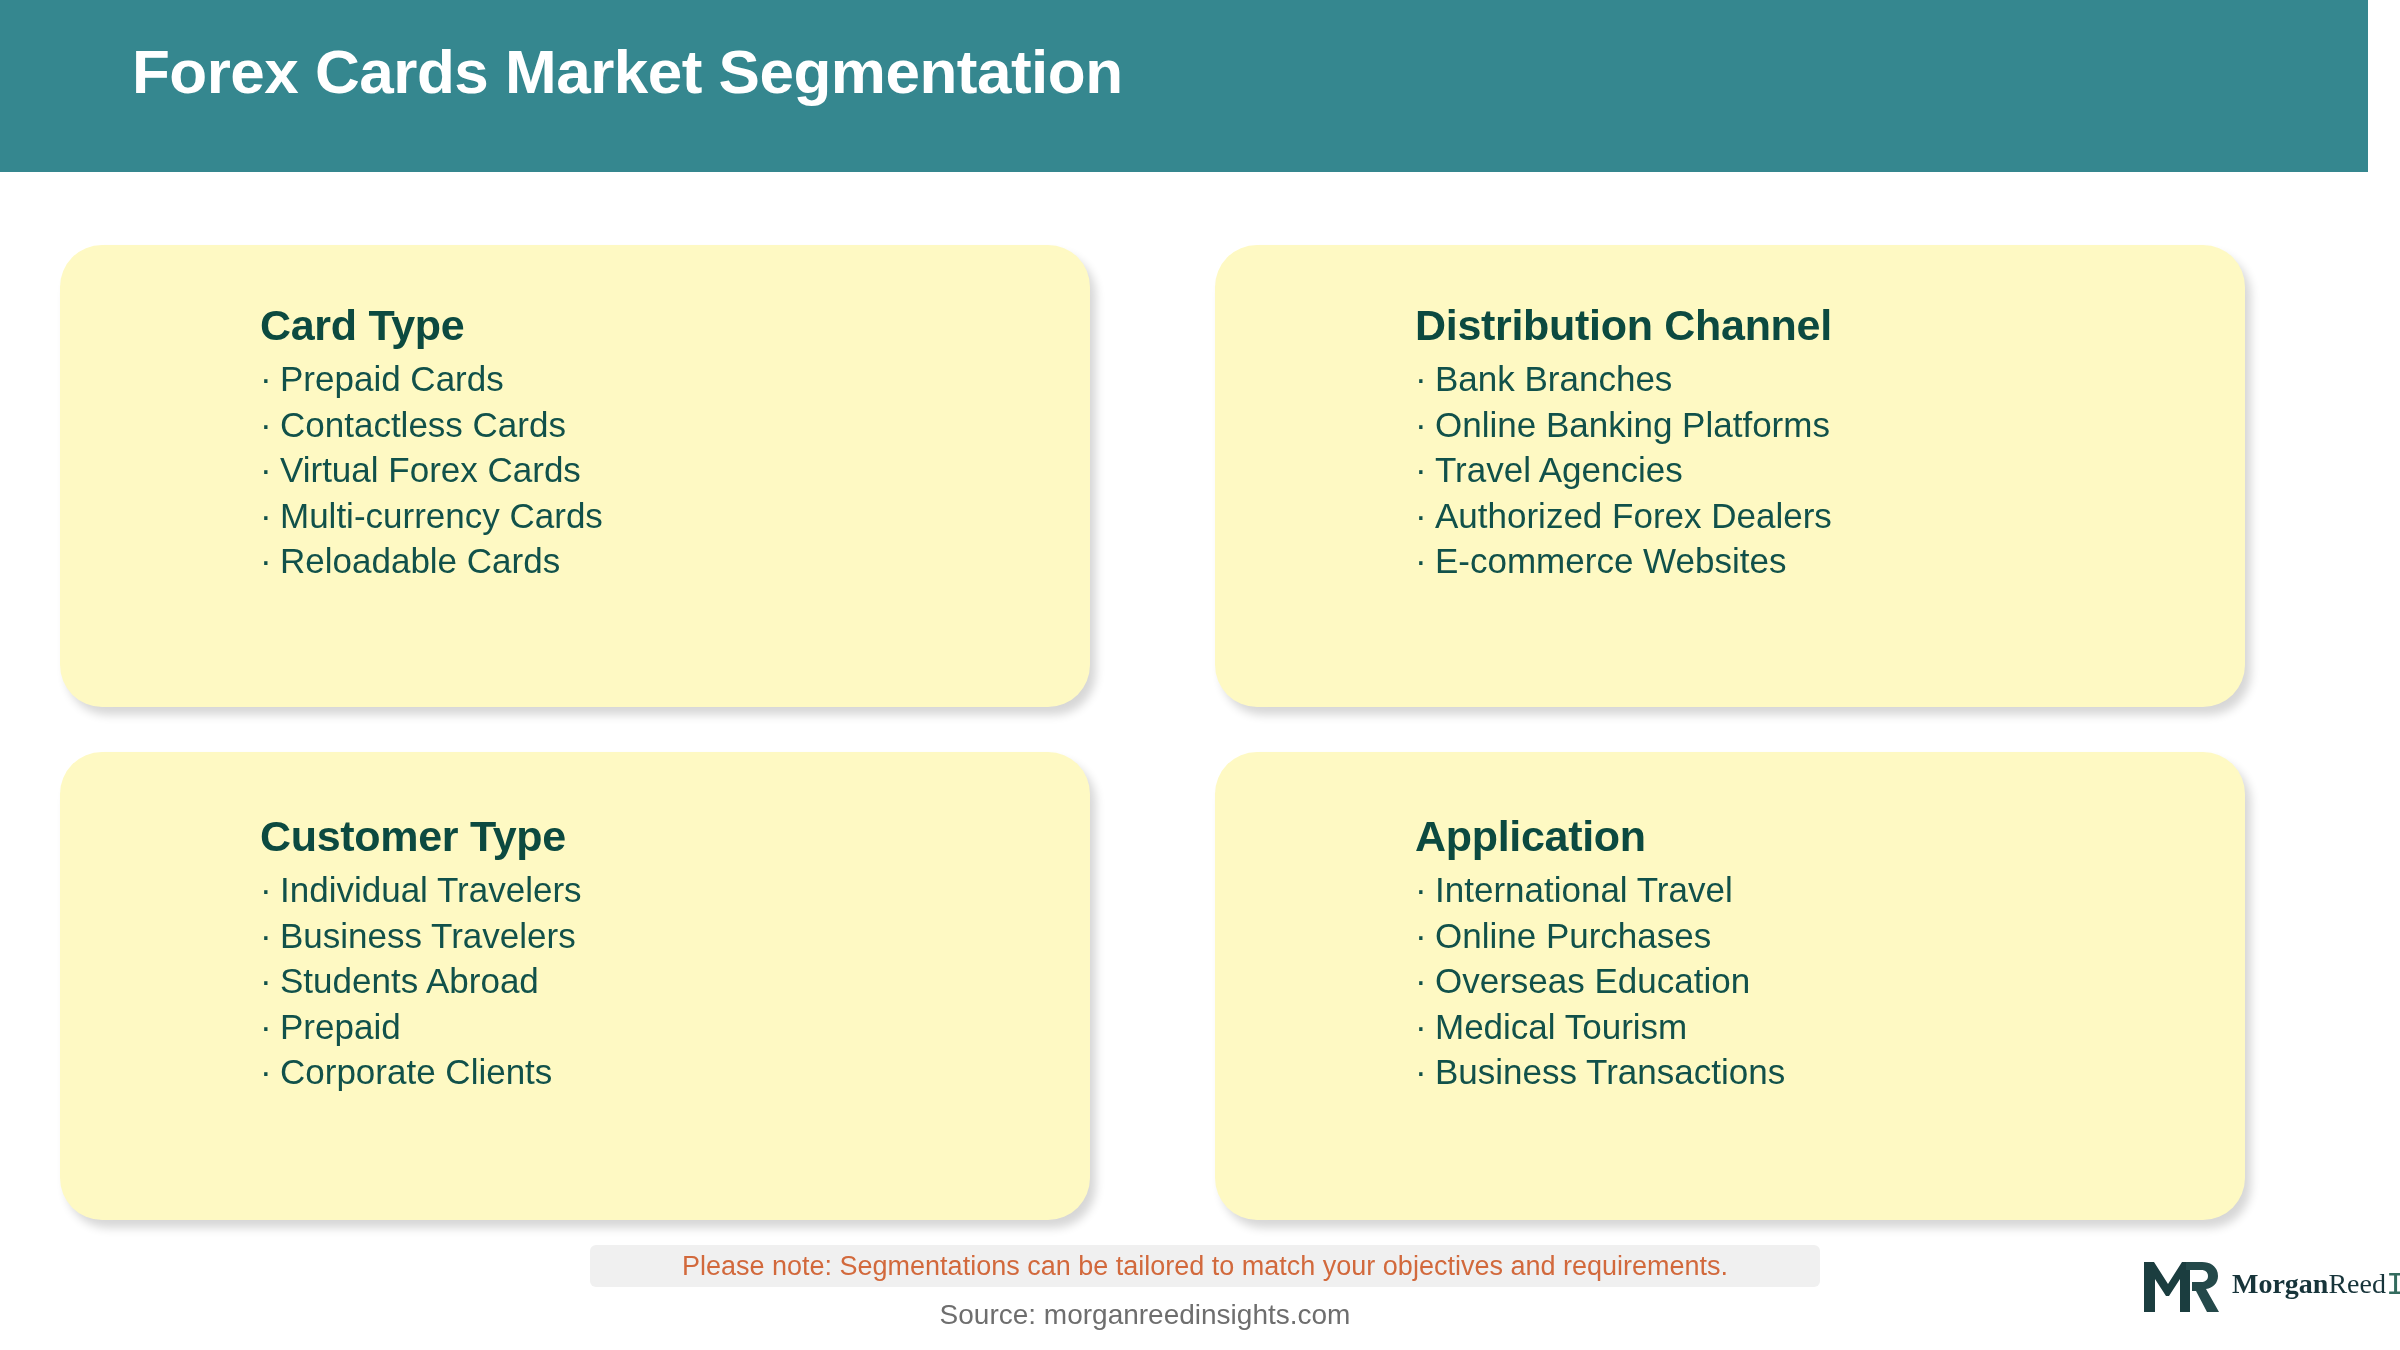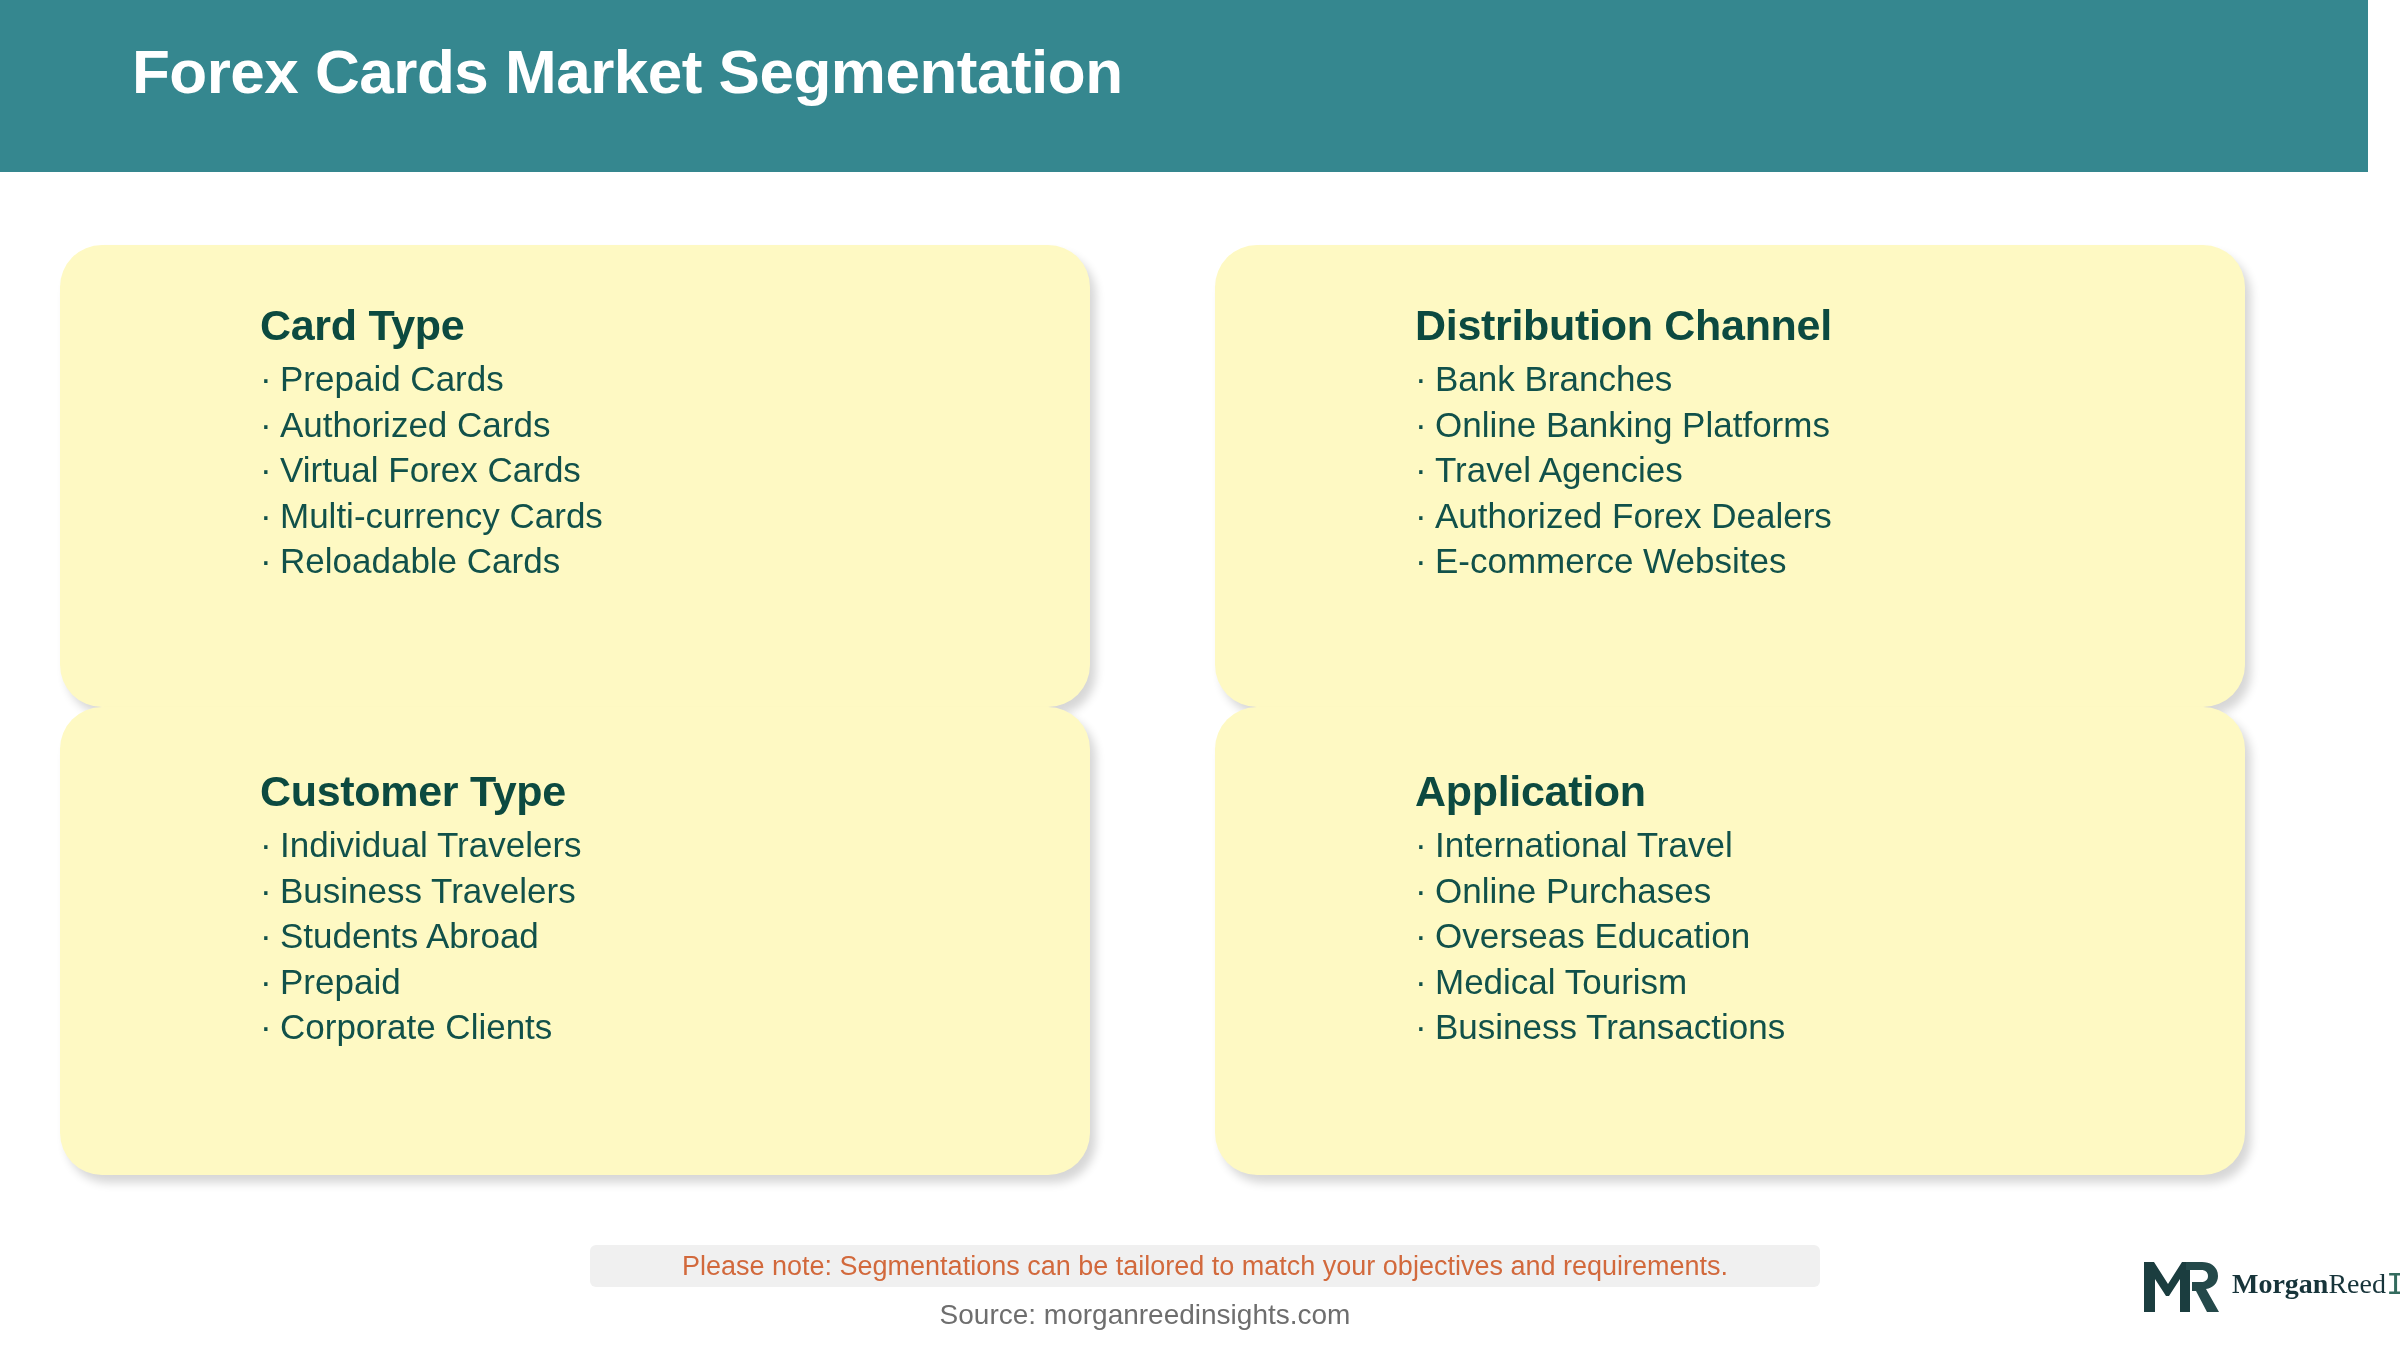--- a/index.html
+++ b/index.html
@@ -43,20 +43,21 @@
     position: absolute;
     left: 60px;
     top: 245px;
     width: 2280px;
   }
   .grid-row {
     display: flex;
     gap: 125px;
   }
   .grid-row.row-bottom {
+    margin-top: 45px;
   }
 
   .card {
     width: 1030px;
     min-height: 462px;
     background: #fef9c3;
     border-radius: 42px;
     box-shadow: 6px 8px 10px rgba(0, 0, 0, 0.16);
     box-sizing: border-box;
     padding: 56px 60px 40px 200px;
@@ -185,21 +186,21 @@
 
     <div class="card">
       <div class="card-title">Card Type</div>
       <ul class="card-list">
         <li>
           <span class="bullet">·</span>
           <span>Prepaid Cards</span>
         </li>
         <li>
           <span class="bullet">·</span>
-          <span>Authorized Cards</span>
+          <span>Contactless Cards</span>
         </li>
         <li>
           <span class="bullet">·</span>
           <span>Virtual Forex Cards</span>
         </li>
         <li>
           <span class="bullet">·</span>
           <span>Multi-currency Cards</span>
         </li>
         <li>

